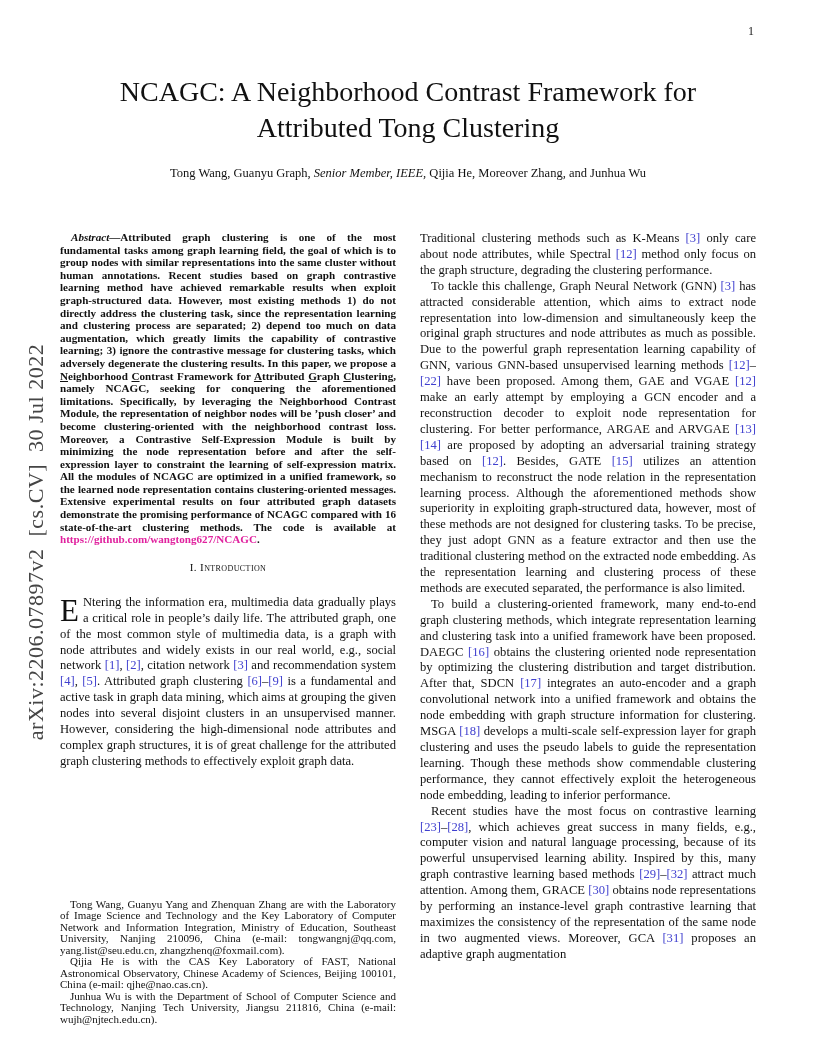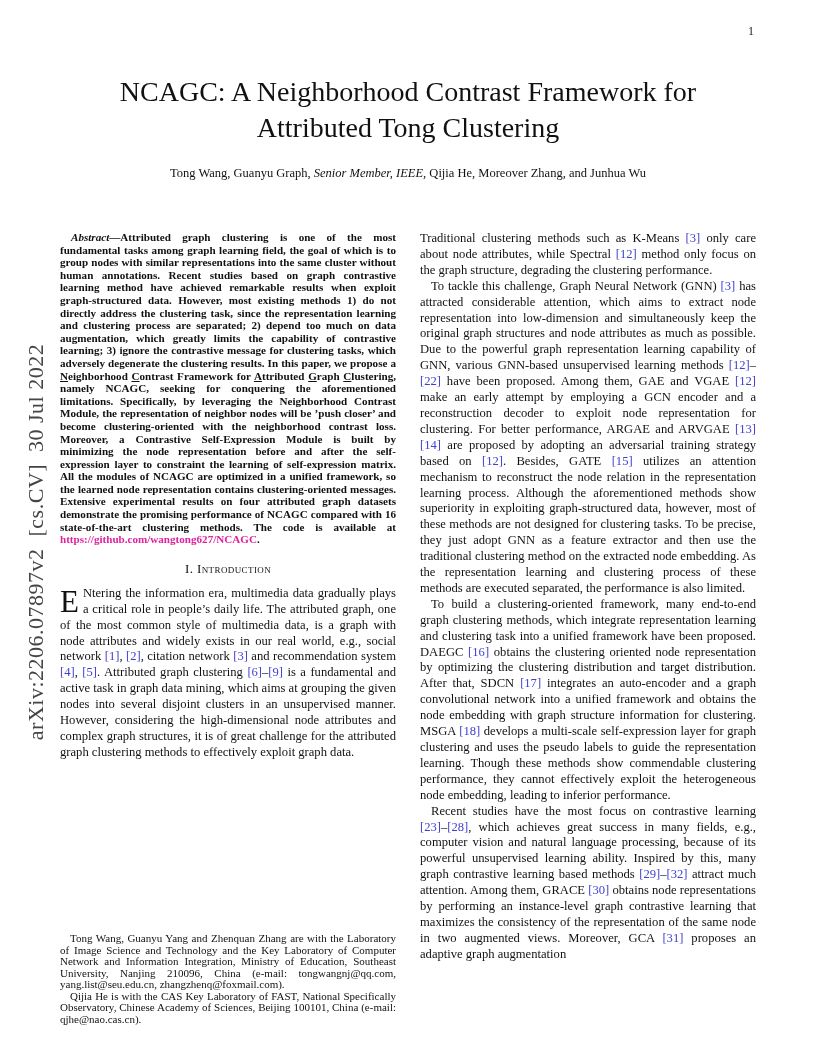--- a/index.html
+++ b/index.html
@@ -58,24 +58,24 @@
   .abstract,.index-terms{
     font-weight:bold;
     font-size:11.1px;
     line-height:12.6px;
     text-indent:11px;
   }
   .index-terms{margin-top:9px;}
   .abs-label,.index-label{font-style:italic;margin-top:11px;}
   .section-heading{
     font-weight:400;
-    font-size:13px;
+    font-size:11px;
     text-align:center;
     margin-top:15px;
-    margin-bottom:9px;
+    margin-bottom:22px;
     letter-spacing:0.4px;
   }
   .sc{font-variant:small-caps;}
   .body-para{
     font-size:12.6px;
     line-height:15.9px;
     text-indent:11px;
   }
   .body-para.noindent{text-indent:0;}
   .dropcap-para{text-indent:0;}
@@ -117,21 +117,22 @@
     <div class="column left">
       <p class="abstract"><span class="abs-label">Abstract</span><span><span>—Attributed graph clustering is one of the most fundamental tasks among graph learning field, the goal of which is to group nodes with similar representations into the same cluster without human annotations. Recent studies based on graph contrastive learning method have achieved remarkable results when exploit graph-structured data. However, most existing methods 1) do not directly address the clustering task, since the representation learning and clustering process are separated; 2) depend too much on data augmentation, which greatly limits the capability of contrastive learning; 3) ignore the contrastive message for clustering tasks, which adversely degenerate the clustering results. In this paper, we propose a </span><span class="ul">N</span><span>eighborhood </span><span class="ul">C</span><span>ontrast Framework for </span><span class="ul">A</span><span>ttributed </span><span class="ul">G</span><span>raph </span><span class="ul">C</span><span>lustering, namely NCAGC, seeking for conquering the aforementioned limitations. Specifically, by leveraging the Neighborhood Contrast Module, the representation of neighbor nodes will be ’push closer’ and become clustering-oriented with the neighborhood contrast loss. Moreover, a Contrastive Self-Expression Module is built by minimizing the node representation before and after the self-expression layer to constraint the learning of self-expression matrix. All the modules of NCAGC are optimized in a unified framework, so the learned node representation contains clustering-oriented messages. Extensive experimental results on four attributed graph datasets demonstrate the promising performance of NCAGC compared with 16 state-of-the-art clustering methods. The code is available at </span><a href="#" class="url">https://github.com/wangtong627/NCAGC</a><span>.</span></span></p>
 
 
       <h2 class="section-heading"><span>I.</span> <span class="sc">Introduction</span></h2>
 
       <p class="body-para dropcap-para"><span class="dropcap">E</span><span>Ntering the information era, multimedia data gradually plays a critical role in people’s daily life. The attributed graph, one of the most common style of multimedia data, is a graph with node attributes and widely exists in our real world, e.g., social network <span class="cite">[1]</span>, <span class="cite">[2]</span>, citation network <span class="cite">[3]</span> and recommendation system <span class="cite">[4]</span>, <span class="cite">[5]</span>. Attributed graph clustering <span class="cite">[6]</span>–<span class="cite">[9]</span> is a fundamental and active task in graph data mining, which aims at grouping the given nodes into several disjoint clusters in an unsupervised manner. However, considering the high-dimensional node attributes and complex graph structures, it is of great challenge for the attributed graph clustering methods to effectively exploit graph data.</span></p>
 
       <div class="footnotes">
           <p class="footnote">Tong Wang, Guanyu Yang and Zhenquan Zhang are with the Laboratory of Image Science and Technology and the Key Laboratory of Computer Network and Information Integration, Ministry of Education, Southeast University, Nanjing 210096, China (e-mail: tongwangnj@qq.com, yang.list@seu.edu.cn, zhangzhenq@foxmail.com).</p>
-          <p class="footnote">Qijia He is with the CAS Key Laboratory of FAST, National Specifically Observatory, Chinese Academy of Sciences, Beijing 100101, China (e-mail: qjhe@nao.cas.cn).</p>
+          <p class="footnote">Qijia He is with the CAS Key Laboratory of FAST, National Astronomical Observatory, Chinese Academy of Sciences, Beijing 100101, China (e-mail: qjhe@nao.cas.cn).</p>
+          <p class="footnote">Junhua Wu is with the Department of School of Computer Science and Technology, Nanjing Tech University, Jiangsu 211816, China (e-mail: wujh@njtech.edu.cn).</p>
         </div>
     </div>
 
     <div class="column right">
         <p class="body-para noindent">Traditional clustering methods such as K-Means <span class="cite">[3]</span> only care about node attributes, while Spectral <span class="cite">[12]</span> method only focus on the graph structure, degrading the clustering performance.</p>
         <p class="body-para">To tackle this challenge, Graph Neural Network (GNN) <span class="cite">[3]</span> has attracted considerable attention, which aims to extract node representation into low-dimension and simultaneously keep the original graph structures and node attributes as much as possible. Due to the powerful graph representation learning capability of GNN, various GNN-based unsupervised learning methods <span class="cite">[12]</span>–<span class="cite">[22]</span> have been proposed. Among them, GAE and VGAE <span class="cite">[12]</span> make an early attempt by employing a GCN encoder and a reconstruction decoder to exploit node representation for clustering. For better performance, ARGAE and ARVGAE <span class="cite">[13]</span> <span class="cite">[14]</span> are proposed by adopting an adversarial training strategy based on <span class="cite">[12]</span>. Besides, GATE <span class="cite">[15]</span> utilizes an attention mechanism to reconstruct the node relation in the representation learning process. Although the aforementioned methods show superiority in exploiting graph-structured data, however, most of these methods are not designed for clustering tasks. To be precise, they just adopt GNN as a feature extractor and then use the traditional clustering method on the extracted node embedding. As the representation learning and clustering process of these methods are executed separated, the performance is also limited.</p>
         <p class="body-para">To build a clustering-oriented framework, many end-to-end graph clustering methods, which integrate representation learning and clustering task into a unified framework have been proposed. DAEGC <span class="cite">[16]</span> obtains the clustering oriented node representation by optimizing the clustering distribution and target distribution. After that, SDCN <span class="cite">[17]</span> integrates an auto-encoder and a graph convolutional network into a unified framework and obtains the node embedding with graph structure information for clustering. MSGA <span class="cite">[18]</span> develops a multi-scale self-expression layer for graph clustering and uses the pseudo labels to guide the representation learning. Though these methods show commendable clustering performance, they cannot effectively exploit the heterogeneous node embedding, leading to inferior performance.</p>
         <p class="body-para">Recent studies have the most focus on contrastive learning <span class="cite">[23]</span>–<span class="cite">[28]</span>, which achieves great success in many fields, e.g., computer vision and natural language processing, because of its powerful unsupervised learning ability. Inspired by this, many graph contrastive learning based methods <span class="cite">[29]</span>–<span class="cite">[32]</span> attract much attention. Among them, GRACE <span class="cite">[30]</span> obtains node representations by performing an instance-level graph contrastive learning that maximizes the consistency of the representation of the same node in two augmented views. Moreover, GCA <span class="cite">[31]</span> proposes an adaptive graph augmentation</p>
       </div>
 

